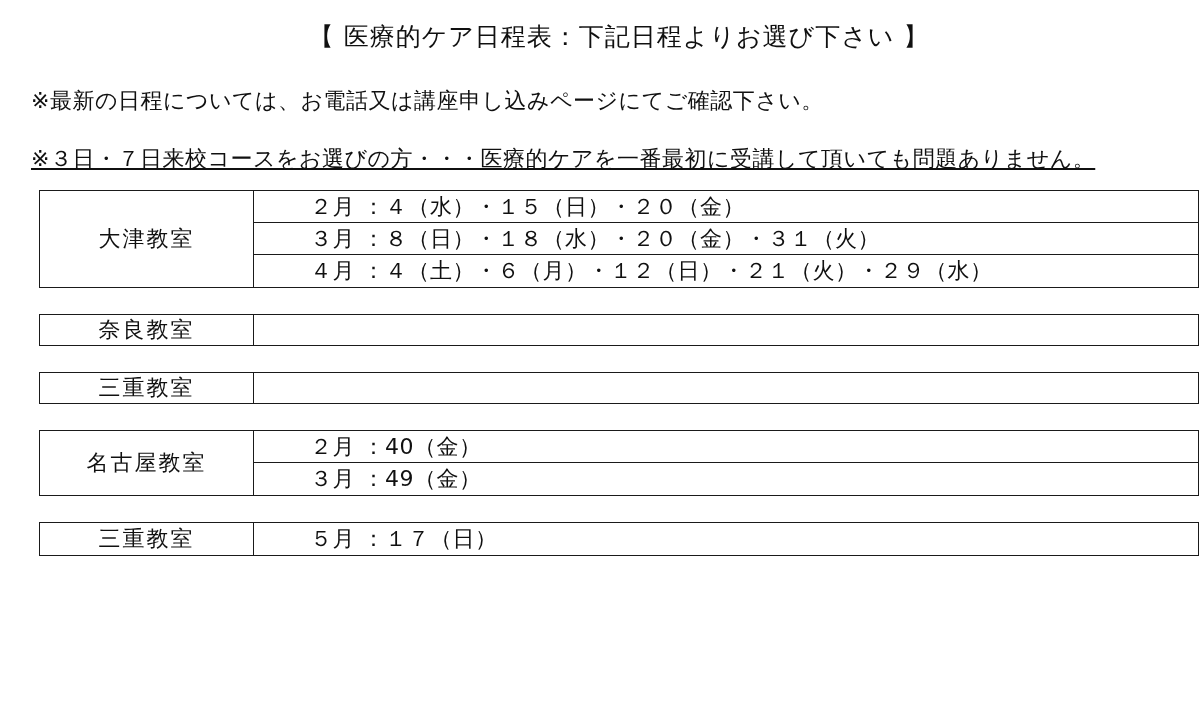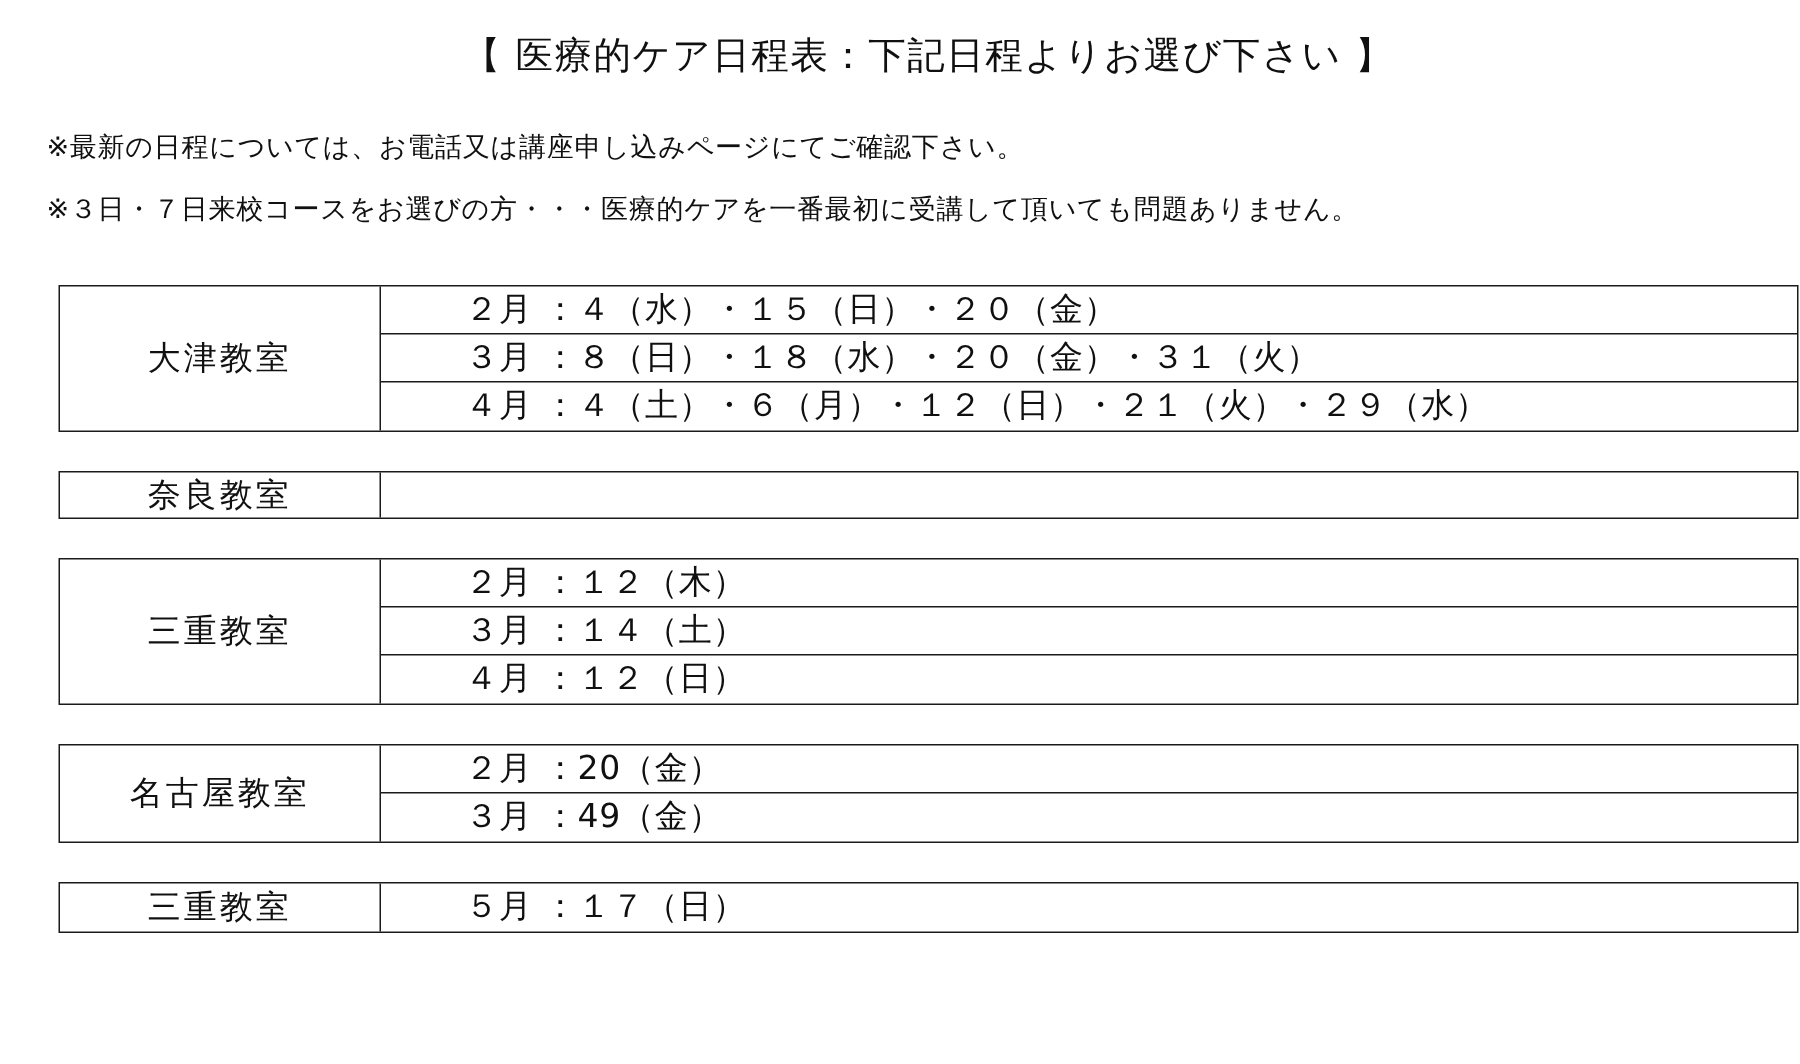--- a/index.html
+++ b/index.html
@@ -31,26 +31,26 @@
     width: 1200px;
     text-align: center;
     font-size: 25px;
     letter-spacing: 1px;
     white-space: nowrap;
   }
 
   .note {
     position: absolute;
     left: 12px;
-    font-size: 18px;
+    font-size: 22px;
     letter-spacing: 0.5px;
     white-space: nowrap;
   }
   .note-1 { top: 86px; }
-  .note-2 { top: 127px; }
+  .note-2 { top: 144px; text-decoration: underline; }
 
   .tables {
     position: absolute;
     top: 190px;
     left: 20px;
     width: 1160px;
   }
 
   .block {
     width: 1160px;
@@ -121,31 +121,26 @@
         <div class="row">４月 ：４（土）・６（月）・１２（日）・２１（火）・２９（水）</div>
       </div>
     </div>
 
     <div class="block">
       <div class="block-label">奈良教室</div>
     </div>
 
     <div class="block">
       <div class="block-label">三重教室</div>
-      <div class="block-rows">
-        <div class="row">２月 ：１２（木）</div>
-        <div class="row">３月 ：１４（土）</div>
-        <div class="row">４月 ：１２（日）</div>
-      </div>
     </div>
 
     <div class="block">
       <div class="block-label">名古屋教室</div>
       <div class="block-rows">
-        <div class="row">２月 ：20（金）</div>
+        <div class="row">２月 ：40（金）</div>
         <div class="row">３月 ：49（金）</div>
       </div>
     </div>
 
     <div class="block single">
       <div class="block-label">三重教室</div>
       <div class="block-rows">
         <div class="row">５月 ：１７（日）</div>
       </div>
     </div>

